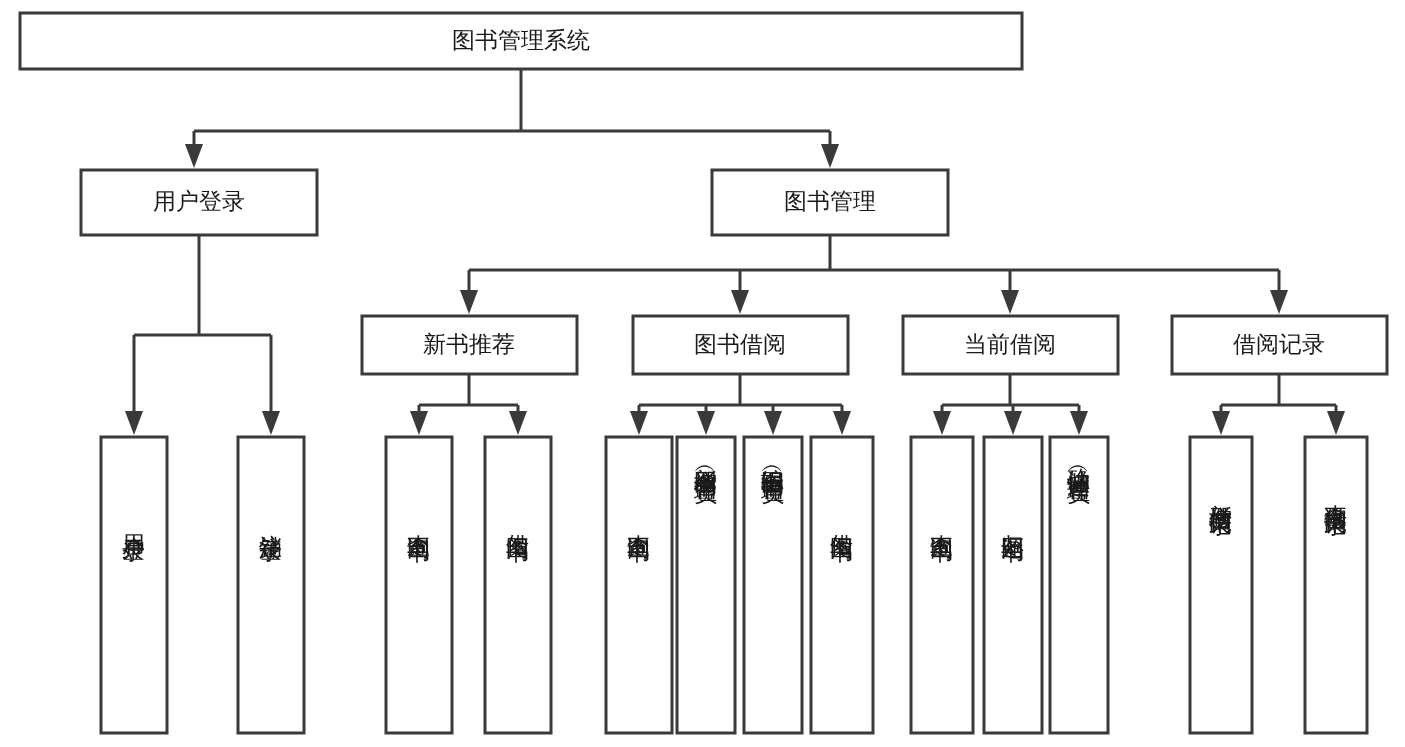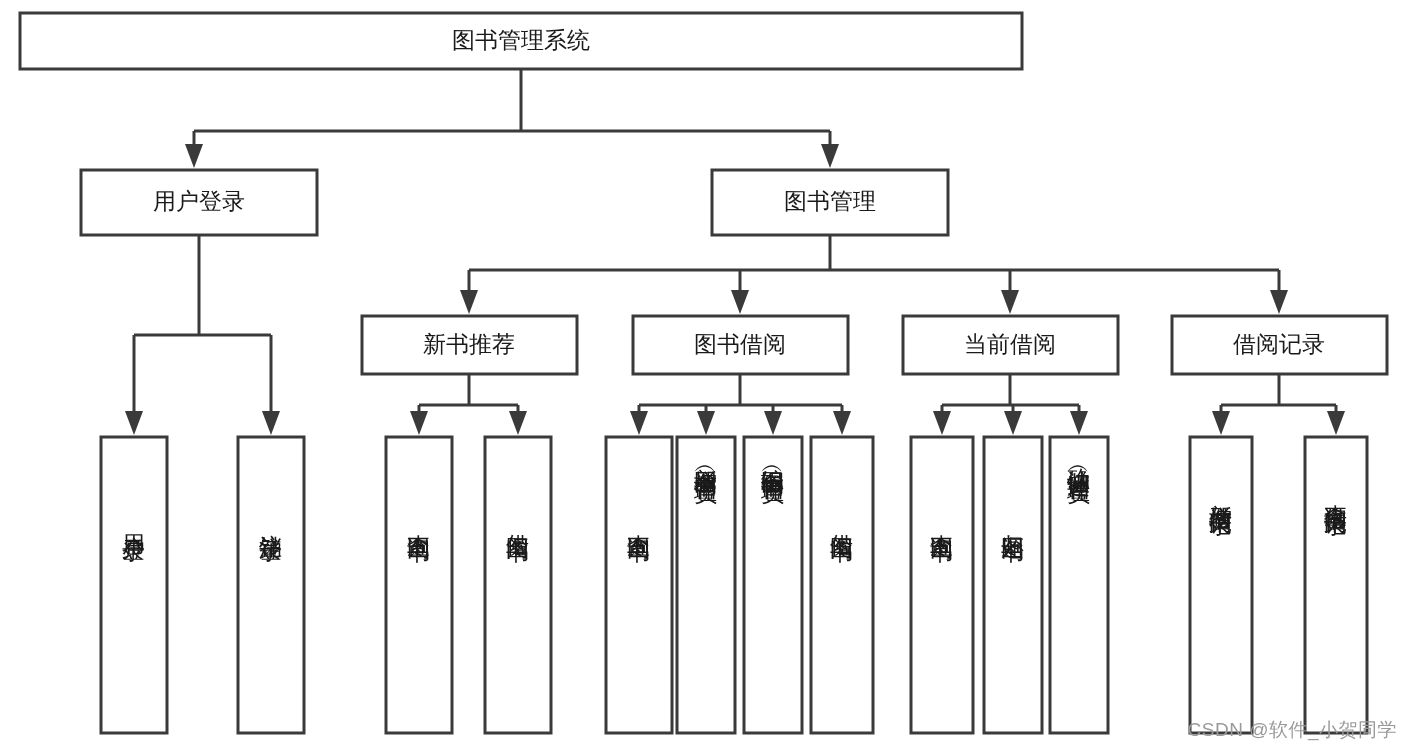--- a/index.html
+++ b/index.html
@@ -230,15 +230,14 @@
       <rect class="node-box" x="1190" y="437" width="62" height="296"></rect>
       <text class="leaf-label" x="1221" y="486">新增借阅记录</text>
     </g>
     <g>
       <rect class="node-box" x="1305" y="437" width="62" height="296"></rect>
       <text class="leaf-label" x="1336" y="486">查询借阅记录</text>
     </g>
 
   </svg>
 
-  <div class="watermark">CSDN @软件_小贺同学</div>
 
 </div>
 
 </body></html>

